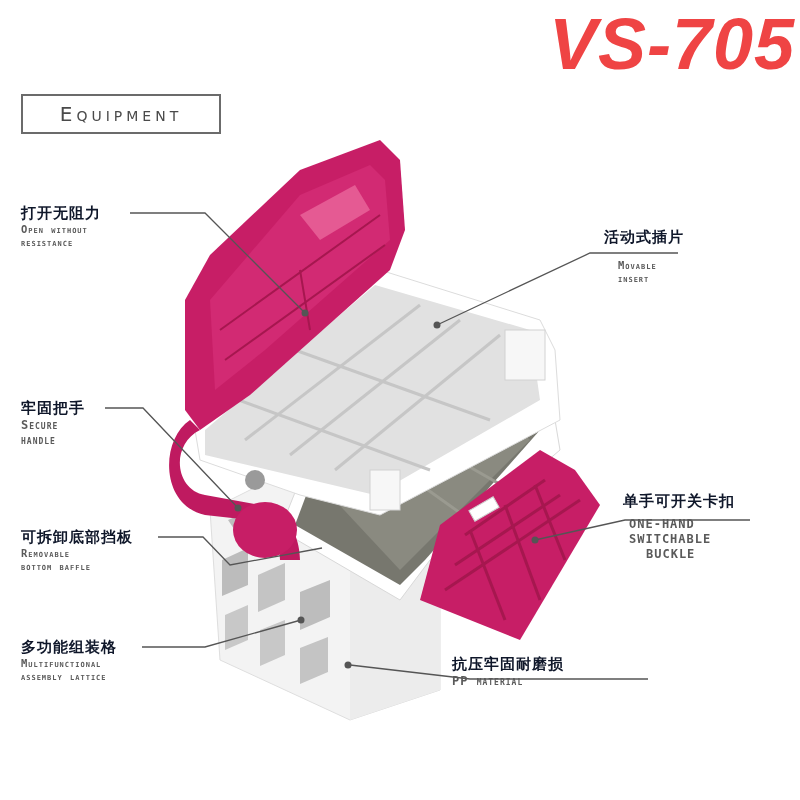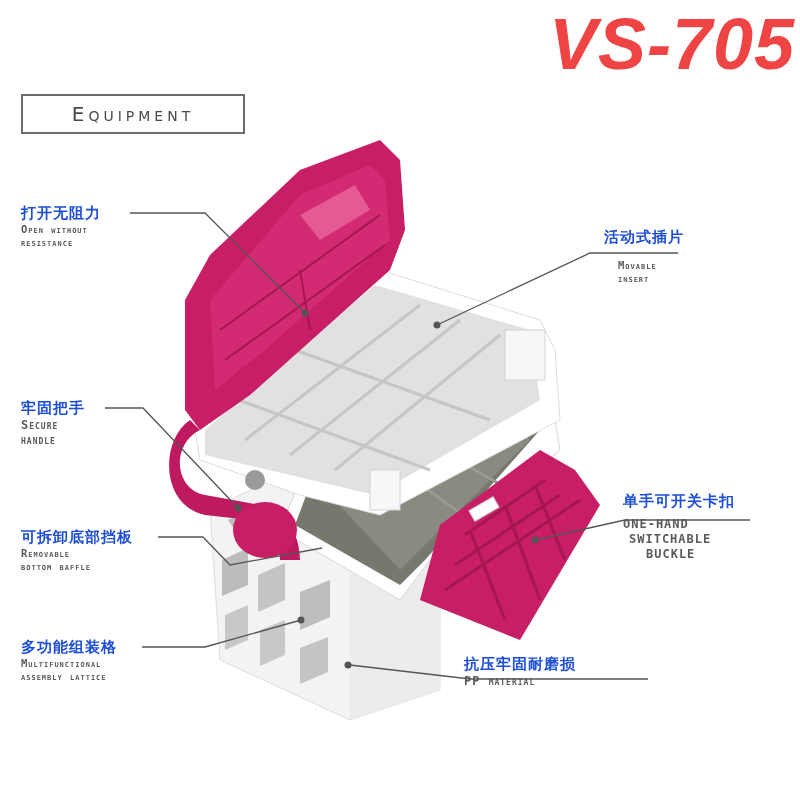--- a/index.html
+++ b/index.html
@@ -1,20 +1,20 @@
 <!DOCTYPE html>
 <html><head>
   <meta charset="utf-8">
   <style>
     html, body { margin: 0; padding: 0; background: #ffffff; }
     body { width: 800px; height: 800px; position: relative; overflow: hidden; font-family: "DejaVu Sans", sans-serif; }
     .model { position: absolute; left: 549px; top: 8px; font-family: "Liberation Sans", sans-serif; font-weight: bold; font-style: italic; font-size: 72px; color: #ef4444; letter-spacing: 1px; line-height: 1; }
-    .equip { position: absolute; left: 21px; top: 94px; width: 224px; height: 40px; border: 2px solid #6b6b6b; box-sizing: border-box; display: flex; align-items: center; justify-content: center; color: #4a4a4a; font-family: "DejaVu Sans", sans-serif; font-size: 20px; letter-spacing: 4px; font-variant: small-caps; }
+    .equip { position: absolute; left: 21px; top: 94px; width: 200px; height: 40px; border: 2px solid #6b6b6b; box-sizing: border-box; display: flex; align-items: center; justify-content: center; color: #4a4a4a; font-family: "DejaVu Sans", sans-serif; font-size: 20px; letter-spacing: 4px; font-variant: small-caps; }
     .lbl { position: absolute; color: #555; }
-    .lbl .cn { font-family: "DejaVu Sans", sans-serif; font-weight: bold; font-size: 15px; color: #1d4ed8; line-height: 20px; letter-spacing: 1px; }
+    .lbl .cn { font-family: "DejaVu Sans", sans-serif; font-weight: bold; font-size: 15px; color: #0f172a; line-height: 20px; letter-spacing: 1px; }
     .lbl .en { font-family: "DejaVu Sans Mono", monospace; font-weight: bold; font-size: 10.5px; color: #5a5a5a; line-height: 13px; letter-spacing: 1px; font-variant: small-caps; text-transform: none; }
     .lbl .en.big { font-size: 12px; line-height: 15px; }
     svg.art { position: absolute; left: 0; top: 0; }
   </style>
 </head>
 <body>
 
 <div class="model">VS-705</div>
 
 <div class="equip">
@@ -120,33 +120,33 @@
 </div>
 
 <div class="lbl" style="left:21px; top:398px;">
   <div class="cn">牢固把手</div>
   <div class="en big">Secure</div>
   <div class="en big">handle</div>
 </div>
 
 <div class="lbl" style="left:623px; top:491px;">
   <div class="cn">单手可开关卡扣</div>
-  <div class="en big" style="margin-top:6px; ">ONE-HAND</div>
+  <div class="en big" style="margin-top:6px; margin-left:6px;">ONE-HAND</div>
   <div class="en big" style="margin-left:6px;">SWITCHABLE</div>
   <div class="en big" style="margin-left:23px;">BUCKLE</div>
 </div>
 
 <div class="lbl" style="left:21px; top:527px;">
   <div class="cn">可拆卸底部挡板</div>
   <div class="en">Removable</div>
   <div class="en">bottom baffle</div>
 </div>
 
 <div class="lbl" style="left:21px; top:637px;">
   <div class="cn">多功能组装格</div>
   <div class="en">Multifunctional</div>
   <div class="en">assembly lattice</div>
 </div>
 
-<div class="lbl" style="left:464px; top:654px;">
+<div class="lbl" style="left:452px; top:654px;">
   <div class="cn">抗压牢固耐磨损</div>
   <div class="en big" style="">PP material</div>
 </div>
 
 </body></html>

